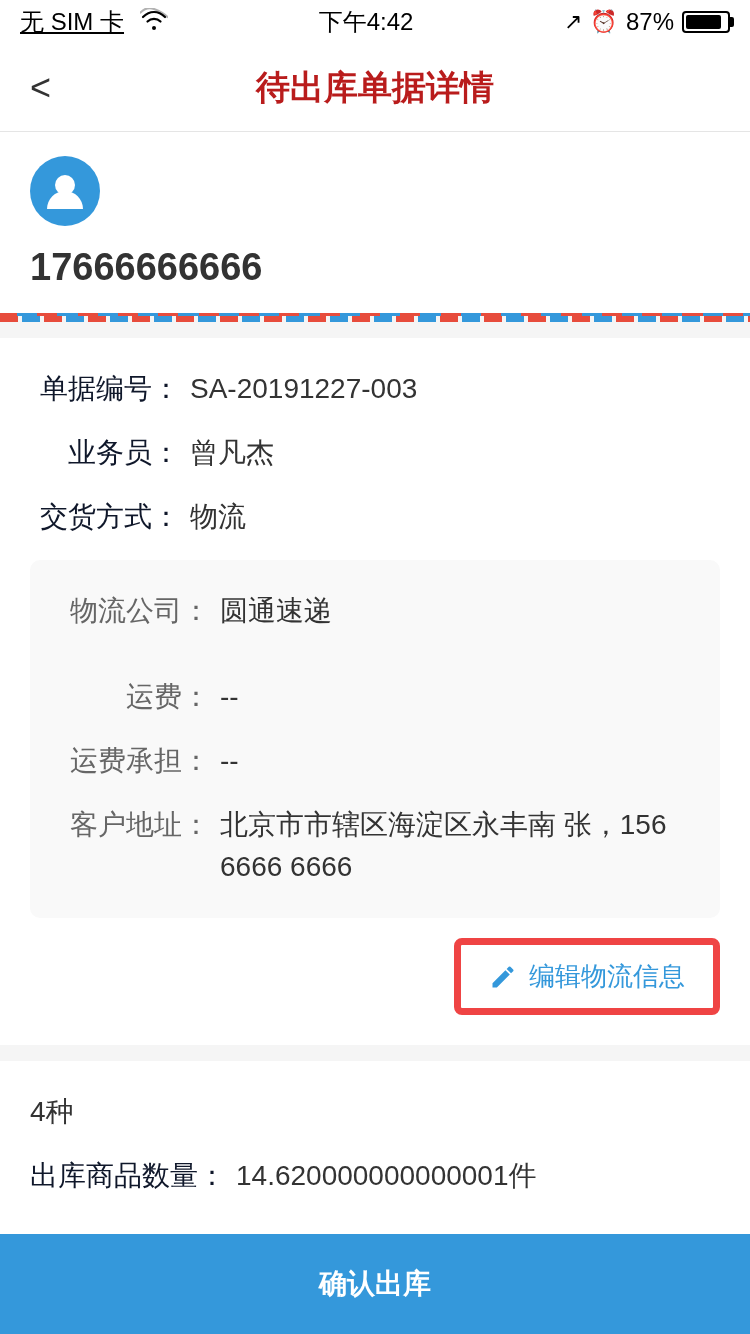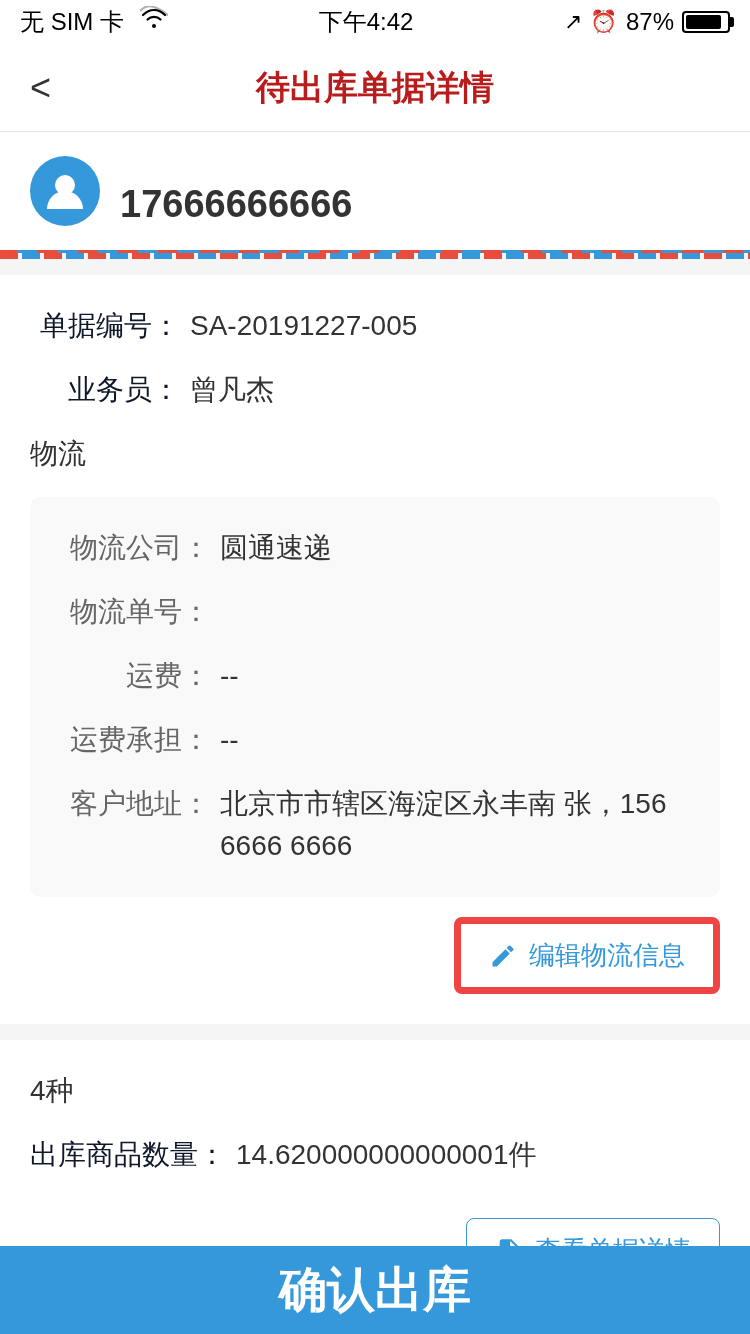--- a/index.html
+++ b/index.html
@@ -20,21 +20,23 @@
       background: #fff;
       display: flex;
       align-items: center;
       justify-content: space-between;
       padding: 0 20px;
       font-size: 24px;
       color: #000;
     }
     .status-left {
       display: flex;
+      align-items: center;
       gap: 16px;
+      text-decoration: underline;
     }
     .status-center {
       font-size: 24px;
       font-weight: 500;
     }
     .status-right {
       display: flex;
       align-items: center;
       gap: 8px;
     }
@@ -88,24 +90,25 @@
       font-size: 34px;
       font-weight: 600;
       color: #b91c1c;
     }
 
     
     .customer-header {
       background: #fff;
       padding: 24px 30px;
       display: flex;
-      align-items: flex-end;
+      align-items: flex-start;
       gap: 20px;
       border-bottom: 3px solid transparent;
       border-image: repeating-linear-gradient(90deg, #e74c3c 0, #e74c3c 20px, #3498db 20px, #3498db 40px) 3;
+      flex-direction: column;
     }
     .avatar {
       width: 70px;
       height: 70px;
       border-radius: 50%;
       background: #3498db;
       display: flex;
       align-items: center;
       justify-content: center;
       flex-shrink: 0;
@@ -260,25 +263,25 @@
     .spacer {
       height: 200px;
     }
 
     
     .confirm-btn {
       position: fixed;
       bottom: 0;
       left: 0;
       width: 750px;
-      height: 88px;
+      height: 100px;
       background: #3498db;
       border: none;
       color: #fff;
-      font-size: 48px;
+      font-size: 28px;
       font-weight: 600;
       cursor: pointer;
       display: flex;
       align-items: center;
       justify-content: center;
     }
   </style>
 </head>
 <body>
 
@@ -318,37 +321,37 @@
     </svg>
   </div>
   <span class="customer-phone">17666666666</span>
 </div>
 
 <div class="dashed-divider"></div>
 
 <div class="section">
   <div class="info-row">
     <span class="info-label">单据编号：</span>
-    <span class="info-value">SA-20191227-005</span>
+    <span class="info-value">SA-20191227-003</span>
   </div>
   <div class="info-row">
     <span class="info-label">业务员：</span>
     <span class="info-value">曾凡杰</span>
   </div>
   <div class="info-row">
+    <span class="info-label">交货方式：</span>
     <span class="info-value">物流</span>
   </div>
 
   <div class="logistics-card">
     <div class="logistics-row">
       <span class="logistics-label">物流公司：</span>
       <span class="logistics-value">圆通速递</span>
     </div>
     <div class="logistics-row">
-      <span class="logistics-label">物流单号：</span>
     </div>
     <div class="logistics-row">
       <span class="logistics-label">运费：</span>
       <span class="logistics-value">--</span>
     </div>
     <div class="logistics-row">
       <span class="logistics-label">运费承担：</span>
       <span class="logistics-value">--</span>
     </div>
     <div class="logistics-row">

